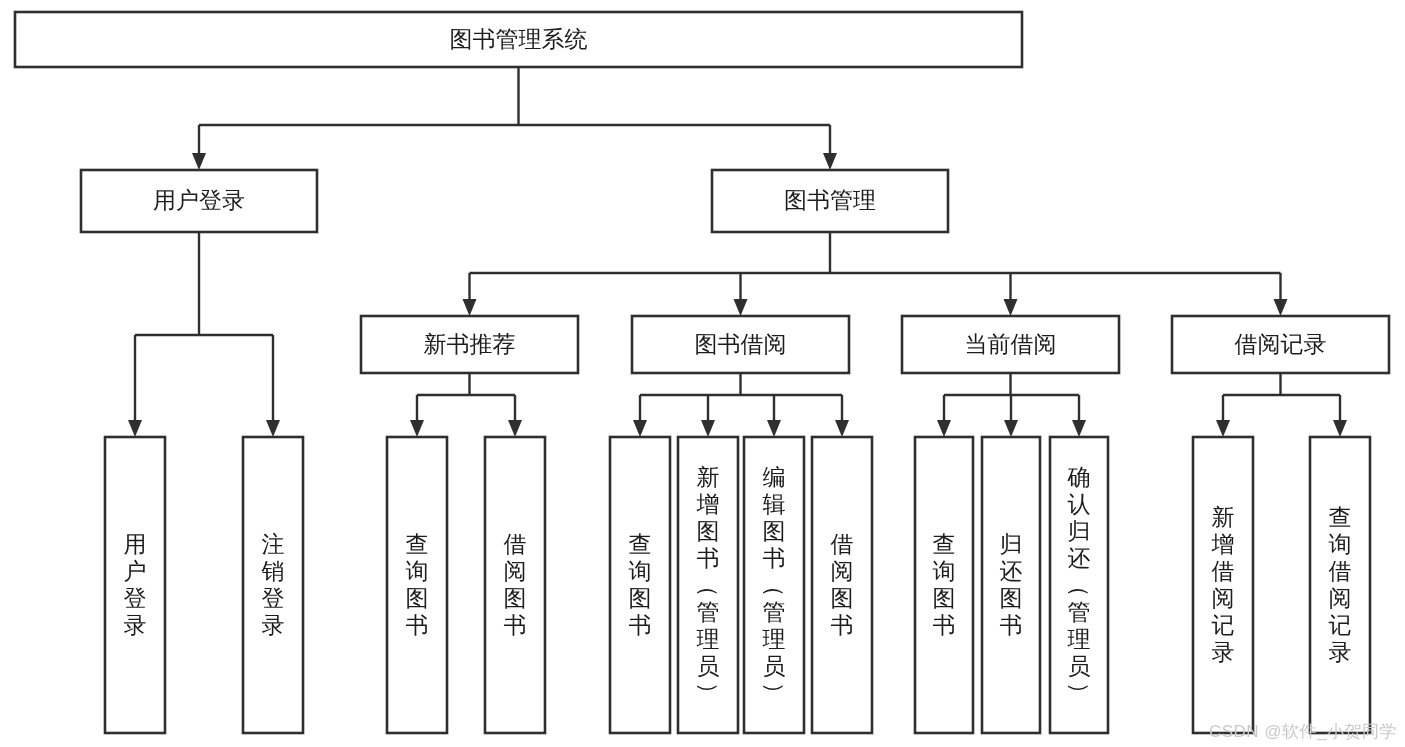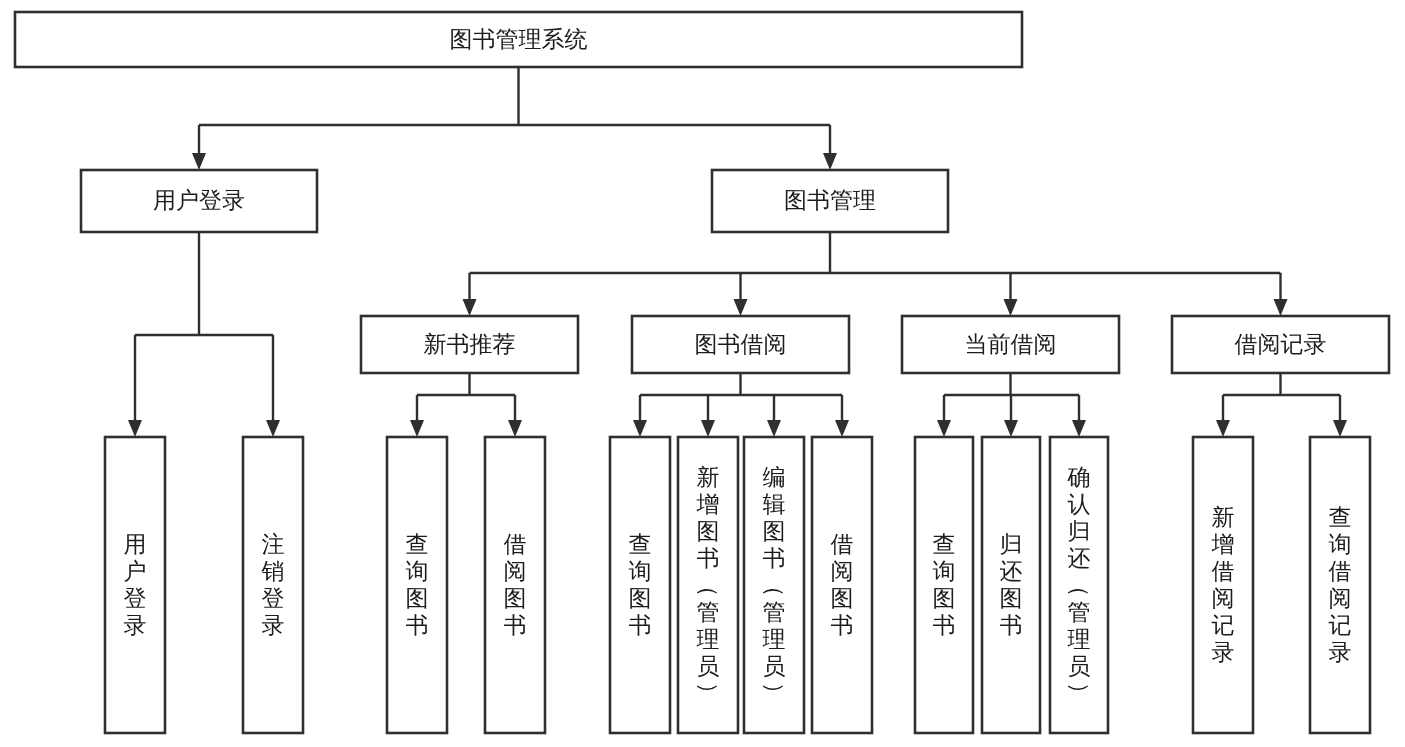--- a/index.html
+++ b/index.html
@@ -271,13 +271,14 @@
           <rect x="1310" y="437" width="60" height="296" class="node-box"></rect>
           <text x="1340" y="525" class="node-label-vert">查</text>
           <text x="1340" y="552" class="node-label-vert">询</text>
           <text x="1340" y="579" class="node-label-vert">借</text>
           <text x="1340" y="606" class="node-label-vert">阅</text>
           <text x="1340" y="633" class="node-label-vert">记</text>
           <text x="1340" y="660" class="node-label-vert">录</text>
         </g>
       </g>
   </svg>
+  <div class="watermark">CSDN @软件_小贺同学</div>
 </div>
 
 </body></html>

